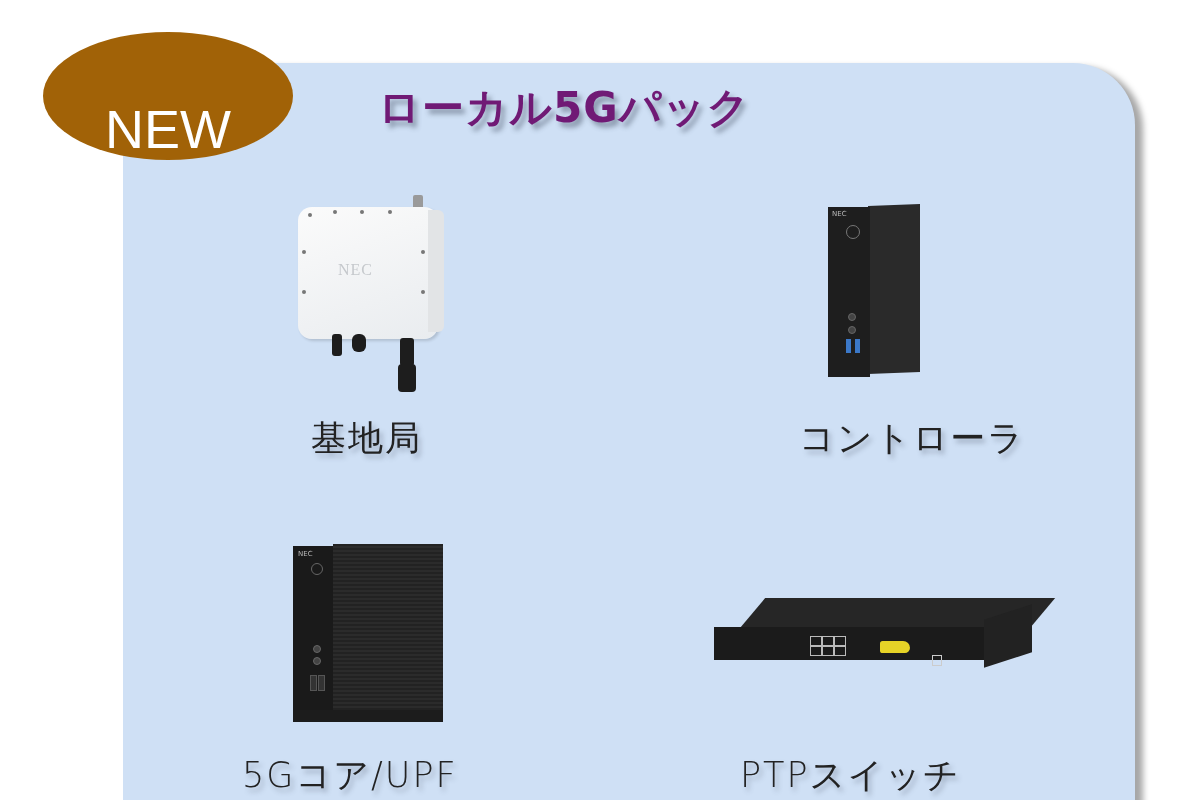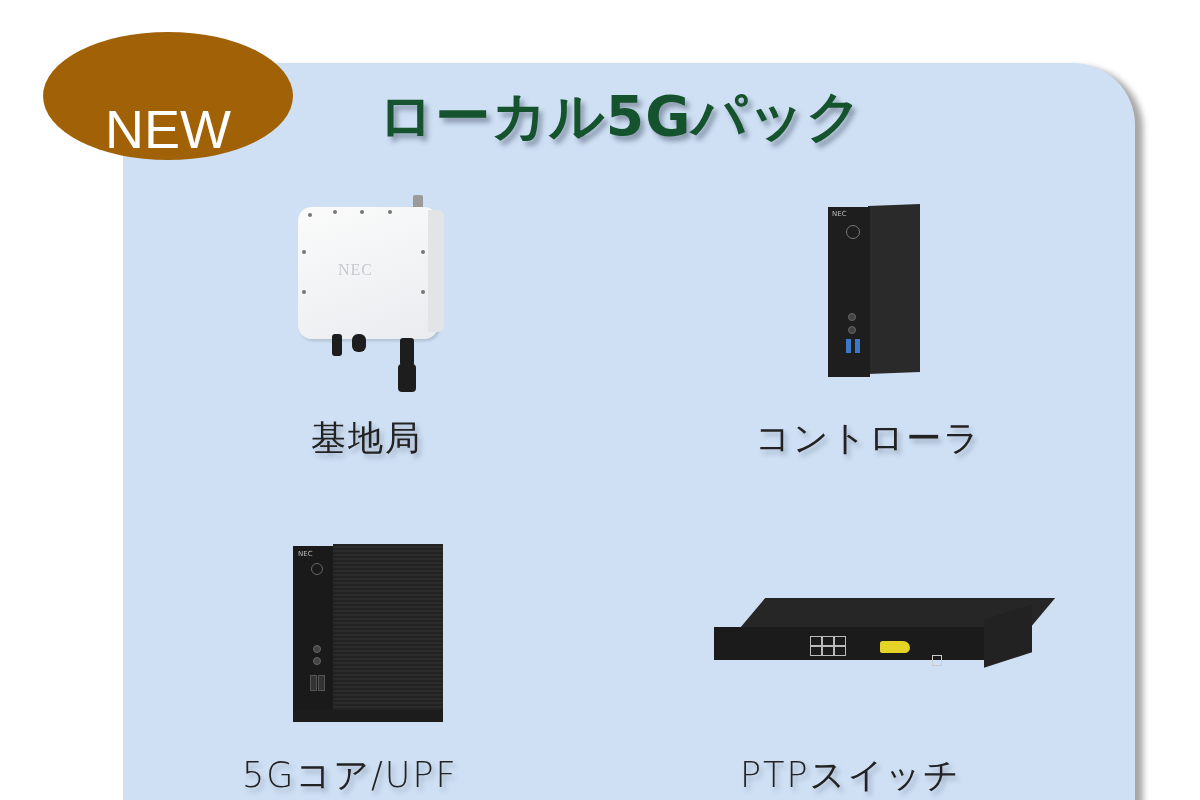--- a/index.html
+++ b/index.html
@@ -22,21 +22,21 @@
       display: flex; align-items: flex-end; justify-content: center;
       z-index: 3;
     }
     .badge span {
       color: #ffffff; font-family: "Liberation Sans", sans-serif;
       font-size: 54px; font-weight: 400; letter-spacing: 0px;
       margin-top: -2px;
     }
     .title {
       position: absolute; left: 378px; top: 80px; width: 520px;
-      font-size: 55px; font-weight: bold; color: #14532d;
+      font-size: 42px; font-weight: bold; color: #701a75;
       text-shadow: 4px 5px 5px rgba(60,70,90,0.45);
       white-space: nowrap; z-index: 2;
       letter-spacing: 1px;
     }
     .label {
       position: absolute; font-size: 35px; color: #222;
       text-shadow: 3px 4px 5px rgba(60,70,90,0.35);
       white-space: nowrap; font-weight: 300;
       letter-spacing: 2px;
     }
@@ -109,21 +109,21 @@
   <div>
     <div class="ctrl-side"></div>
     <div class="ctrl-front"></div>
     <div class="nec-small" style="left:832px;top:210px">NEC</div>
     <div class="ctrl-btn"></div>
     <div class="ctrl-jack" style="left:848px;top:313px"></div>
     <div class="ctrl-jack" style="left:848px;top:326px"></div>
     <div class="ctrl-usb" style="left:846px;top:339px"></div>
     <div class="ctrl-usb" style="left:855px;top:339px"></div>
   </div>
-  <div class="label" style="left:755px;top:415px">コントローラ</div>
+  <div class="label" style="left:799px;top:415px">コントローラ</div>
 </div>
 
 <div>
   <div>
     <div class="core-side"></div>
     <div class="core-front"></div>
     <div class="core-base"></div>
     <div class="nec-small" style="left:298px;top:550px">NEC</div>
     <div class="core-btn"></div>
     <div class="ctrl-jack" style="left:313px;top:645px"></div>

